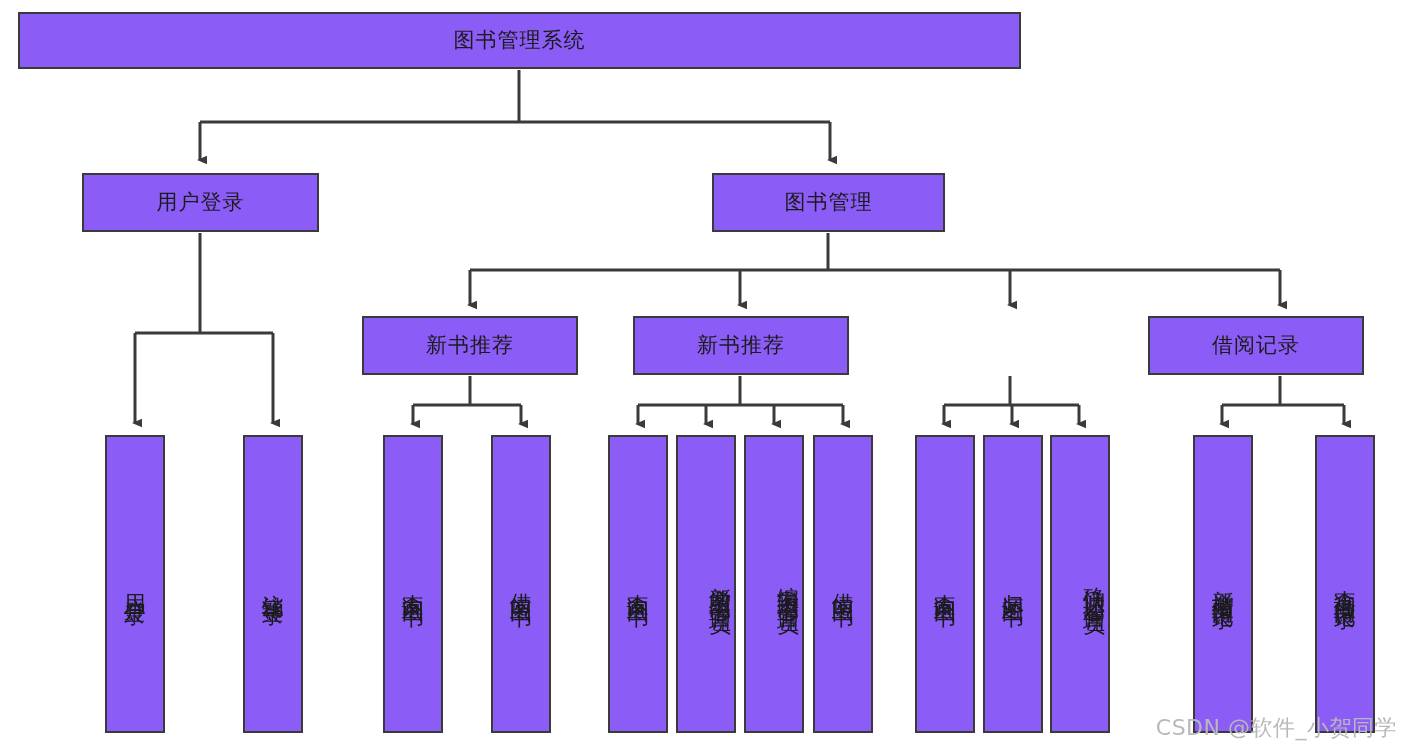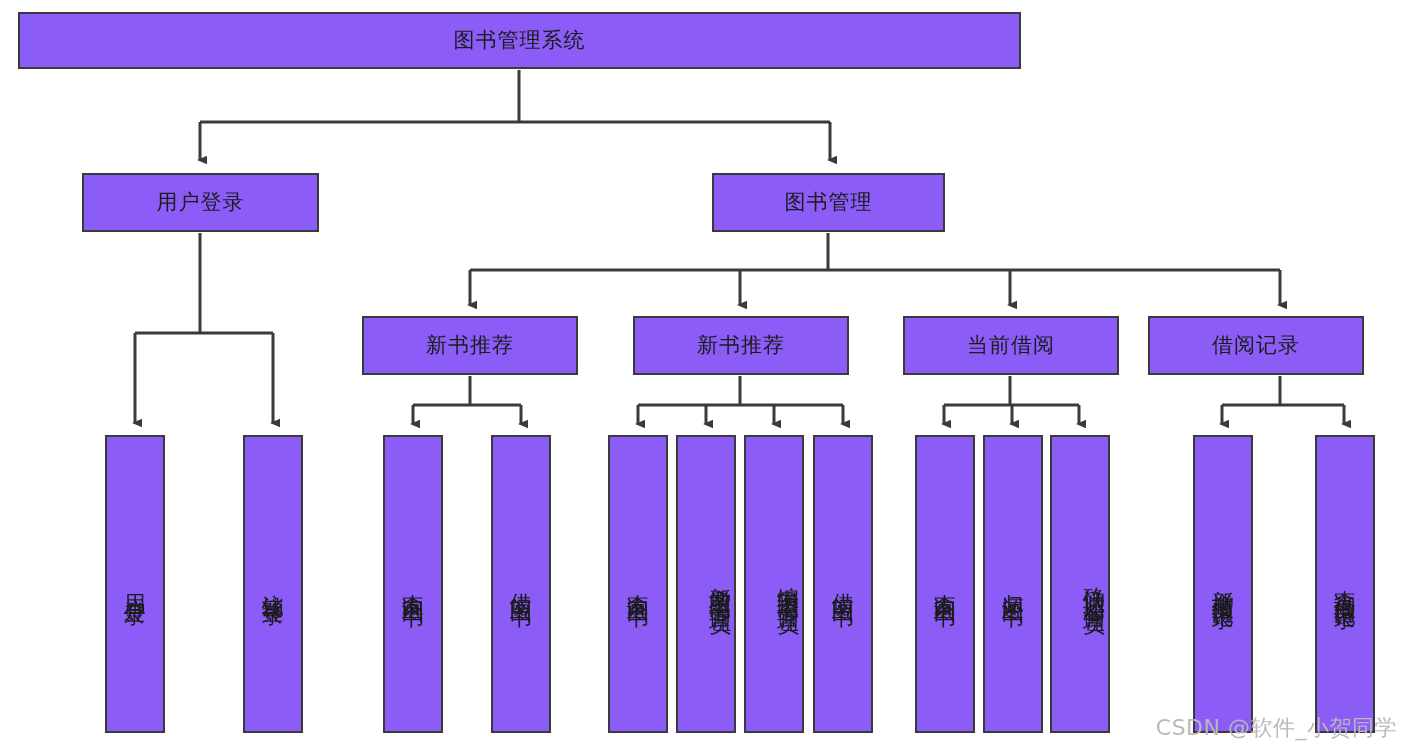--- a/index.html
+++ b/index.html
@@ -130,23 +130,20 @@
   <div class="node node-h" style="left:712px; top:173px; width:233px; height:59px;">
     <span>图书管理</span>
   </div>
 
   <div class="node node-h" style="left:362px; top:316px; width:216px; height:59px;">
     <span>新书推荐</span>
   </div>
   <div class="node node-h" style="left:633px; top:316px; width:216px; height:59px;">
     <span>新书推荐</span>
   </div>
-  <div class="node node-h" style="left:903px; top:316px; width:216px; height:59px;">
-    <span>当前借阅</span>
-  </div>
   <div class="node node-h" style="left:1148px; top:316px; width:216px; height:59px;">
     <span>借阅记录</span>
   </div>
 
   <div class="node node-v center-v" style="left:105px; top:435px; width:60px; height:298px;">
     <span>用户登录</span>
   </div>
   <div class="node node-v center-v" style="left:243px; top:435px; width:60px; height:298px;">
     <span>注销登录</span>
   </div>

